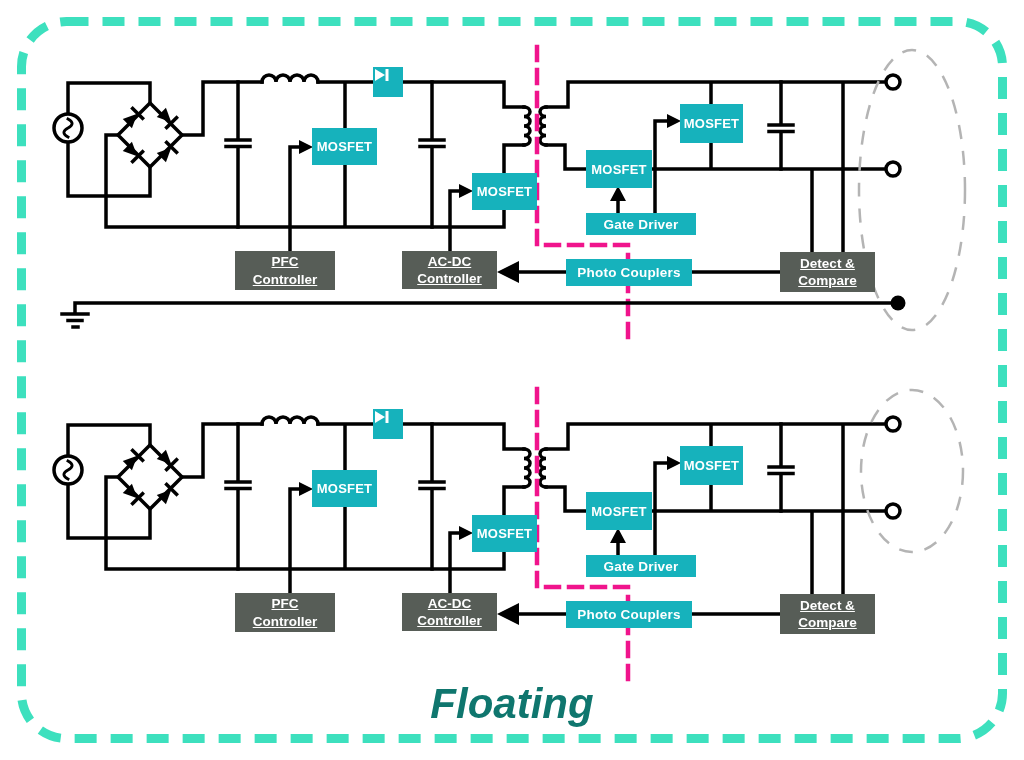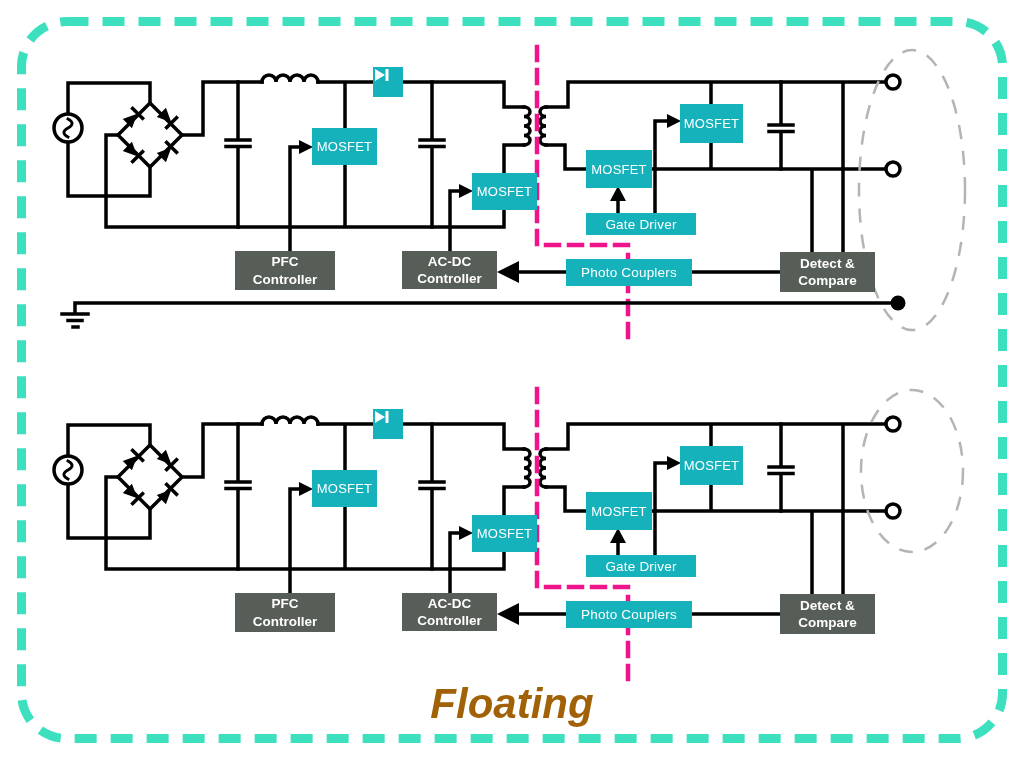--- a/index.html
+++ b/index.html
@@ -4,31 +4,31 @@
 <style>
   html,body{margin:0;padding:0;background:#ffffff;}
   .canvas{
     position:relative;width:1024px;height:760px;background:#ffffff;overflow:hidden;
     font-family:"Liberation Sans", sans-serif;
   }
   .canvas svg{position:absolute;left:0;top:0;}
   .chip{
     position:absolute;background:#16B2BC;color:#ffffff;
     display:flex;align-items:center;justify-content:center;
-    font-weight:normal;font-size:13px;letter-spacing:.2px;text-align:center;
+    font-weight:bold;font-size:13px;letter-spacing:.2px;text-align:center;
   }
   .chip.sm{font-size:13.5px;text-align:center;}
   .ctrl{
     position:absolute;background:#575D57;color:#ffffff;
     display:flex;flex-direction:column;align-items:center;justify-content:center;
-    font-weight:bold;font-size:13.5px;line-height:1.28;text-align:center;
+    font-weight:bold;font-size:13.5px;line-height:1.28;text-align:center;text-decoration:underline;
   }
   .caption{
     position:absolute;left:362px;top:680px;width:300px;text-align:center;
-    font-size:42px;font-weight:bold;font-style:italic;color:#a16207;
+    font-size:42px;font-weight:bold;font-style:italic;color:#0f766e;
   }
   .diode-chip{padding:0;}
 </style>
 </head>
 <body>
 
 <div class="canvas">
 
   <svg width="1024" height="760" viewBox="0 0 1024 760">
     <defs>

